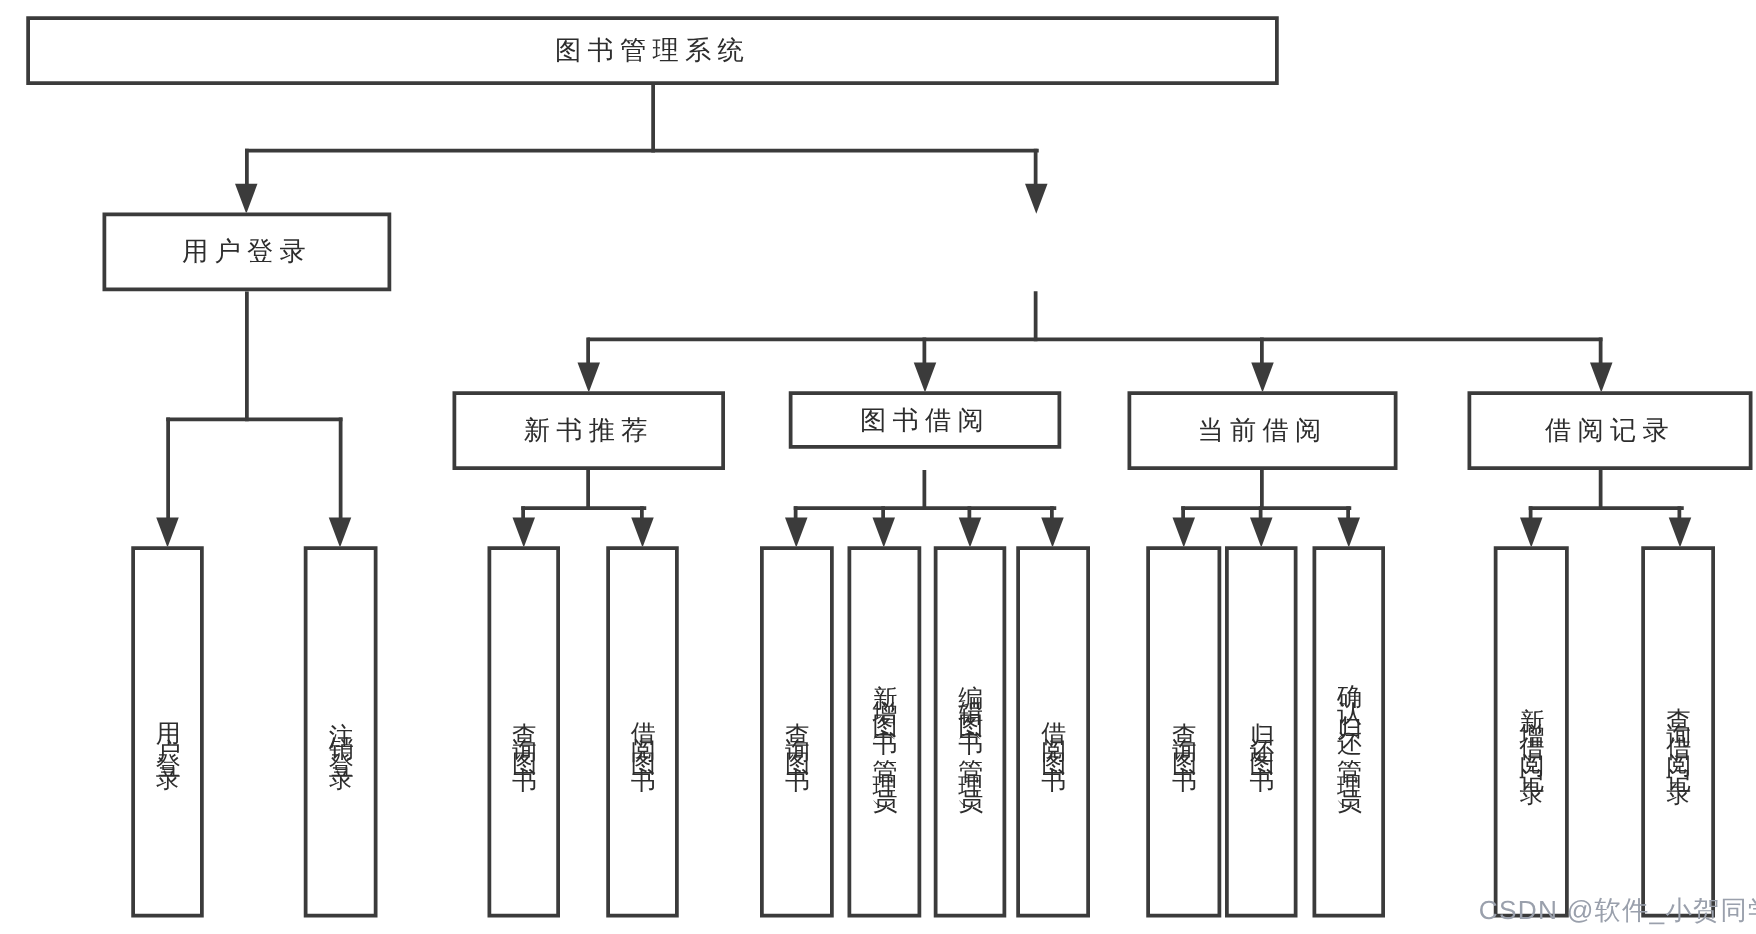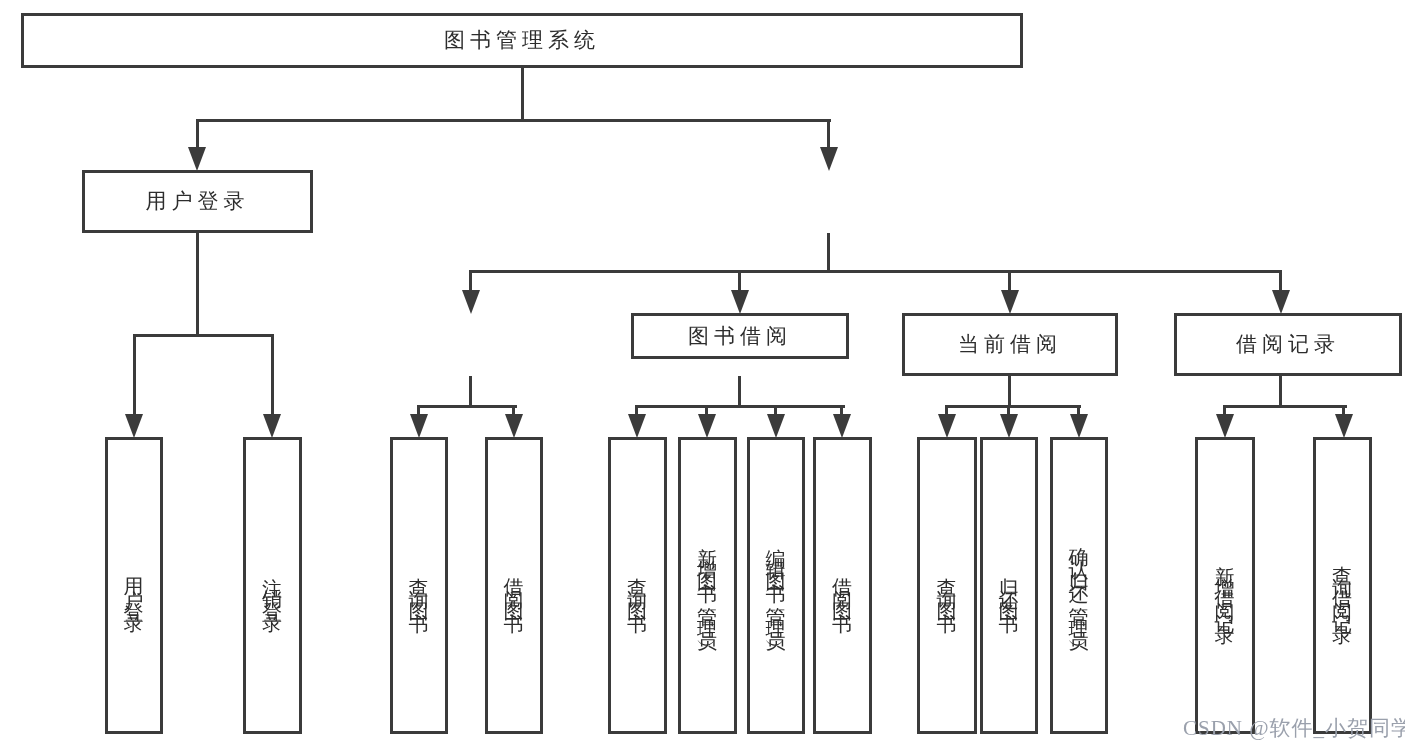--- a/index.html
+++ b/index.html
@@ -6,21 +6,21 @@
     --line:#3b3b3b;
     --text:#2d2d2d;
     --bg:#ffffff;
     --wm:#9aa0ac;
   }
   html,body{margin:0;padding:0;background:var(--bg);}
   #canvas{
     position:relative;
     width:1405px;height:747px;
     background:var(--bg);
-    font-family:Liberation Serif, serif;
+    font-family:Liberation Sans, sans-serif;
     overflow:hidden;
   }
   .box{
     position:absolute;
     box-sizing:border-box;
     border:3px solid var(--line);
     background:var(--bg);
     display:flex;align-items:center;justify-content:center;
     color:var(--text);
     font-size:21px;
@@ -87,20 +87,23 @@
   <div class="hline" style="left:470px;top:270px;width:812px"></div>
   <div class="vline" style="left:469px;top:270px;height:24px"></div>
   <div class="arrow" style="left:462px;top:290px"></div>
   <div class="vline" style="left:738px;top:270px;height:24px"></div>
   <div class="arrow" style="left:731px;top:290px"></div>
   <div class="vline" style="left:1008px;top:270px;height:24px"></div>
   <div class="arrow" style="left:1001px;top:290px"></div>
   <div class="vline" style="left:1279px;top:270px;height:24px"></div>
   <div class="arrow" style="left:1272px;top:290px"></div>
 
+  <div class="box" style="left:362px;top:313px;width:218px;height:63px">
+    <span>新书推荐</span>
+  </div>
   <div class="box" style="left:631px;top:313px;width:218px;height:46px">
     <span>图书借阅</span>
   </div>
   <div class="box" style="left:902px;top:313px;width:216px;height:63px">
     <span>当前借阅</span>
   </div>
   <div class="box" style="left:1174px;top:313px;width:228px;height:63px">
     <span>借阅记录</span>
   </div>
 

